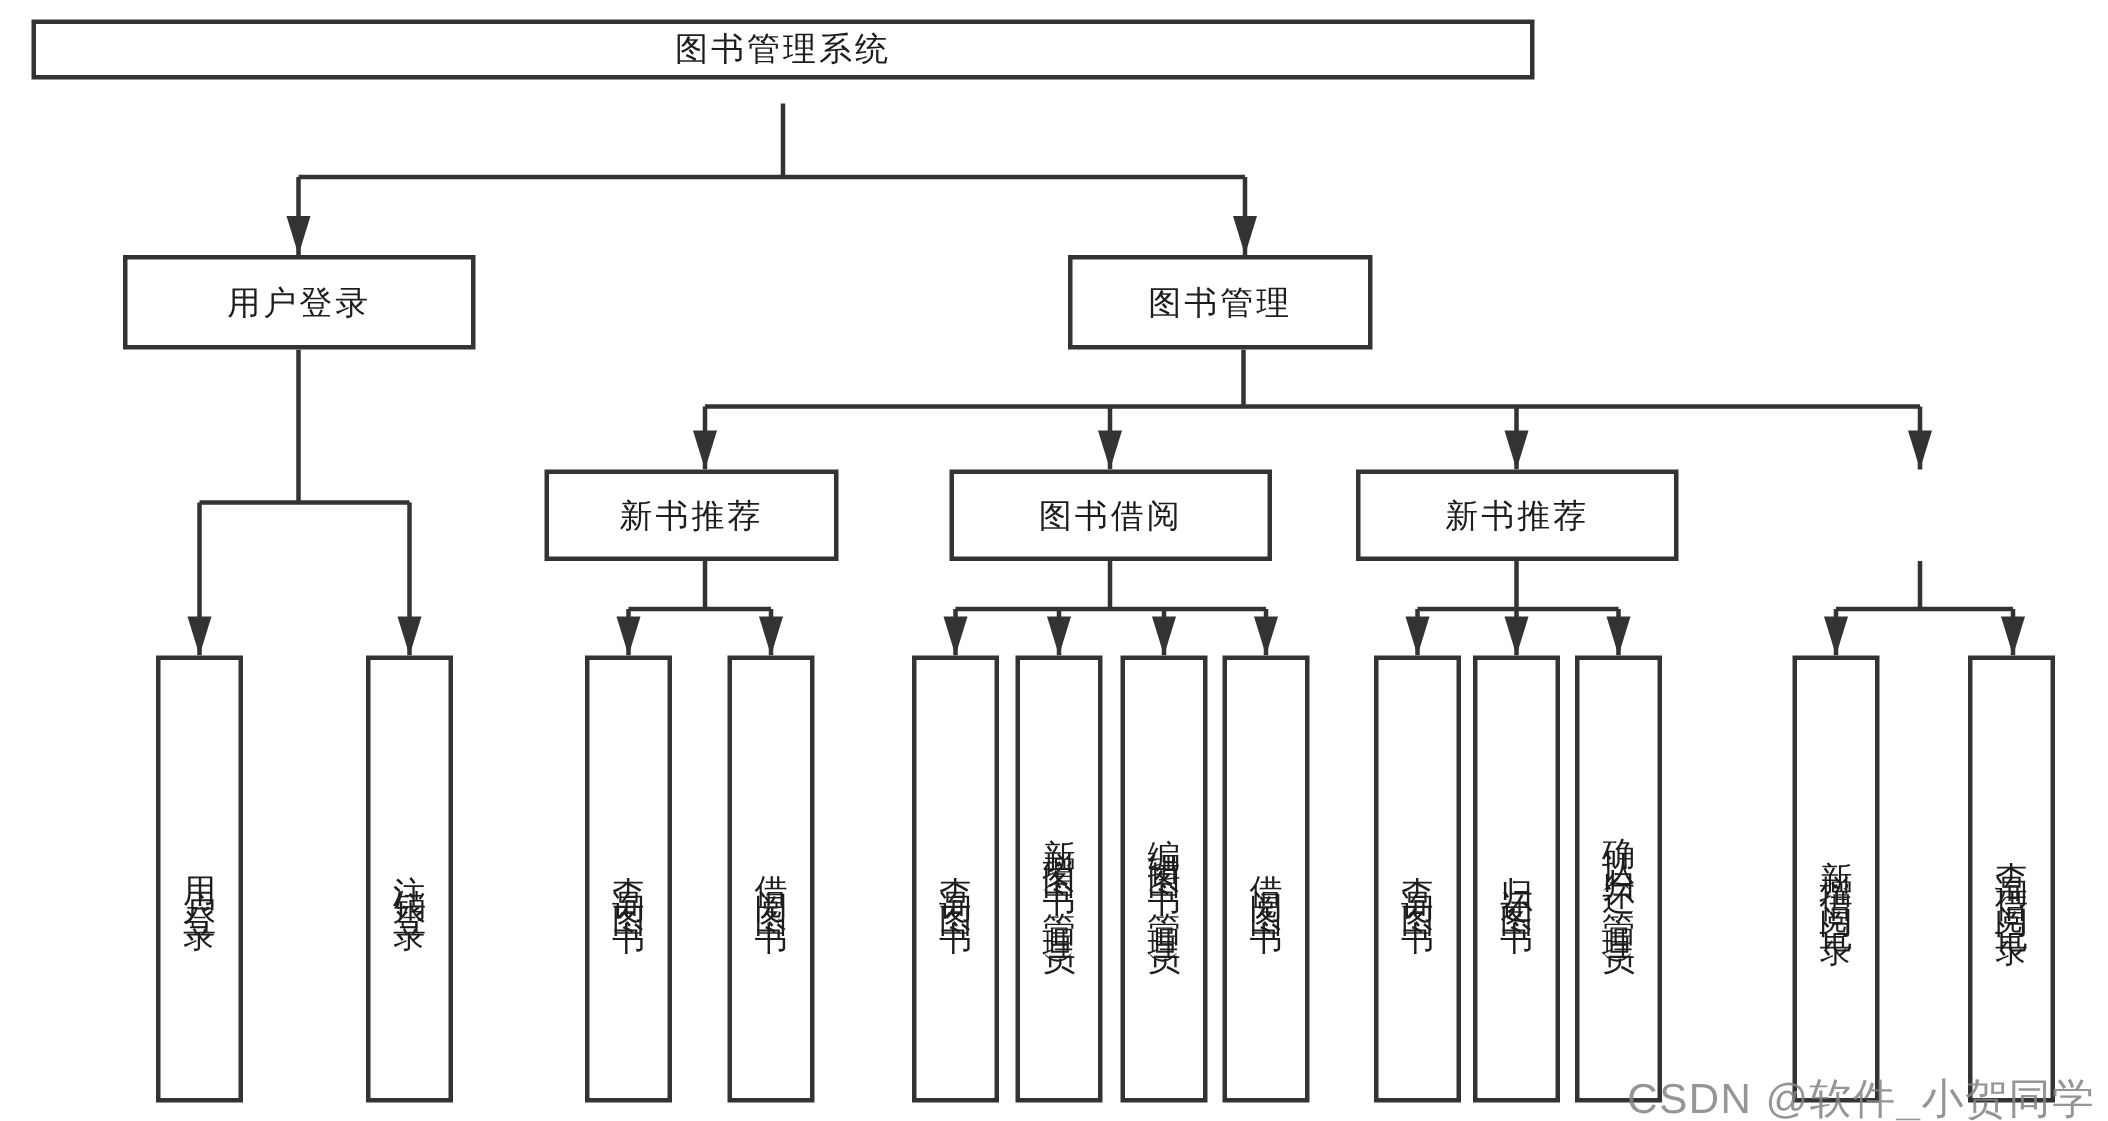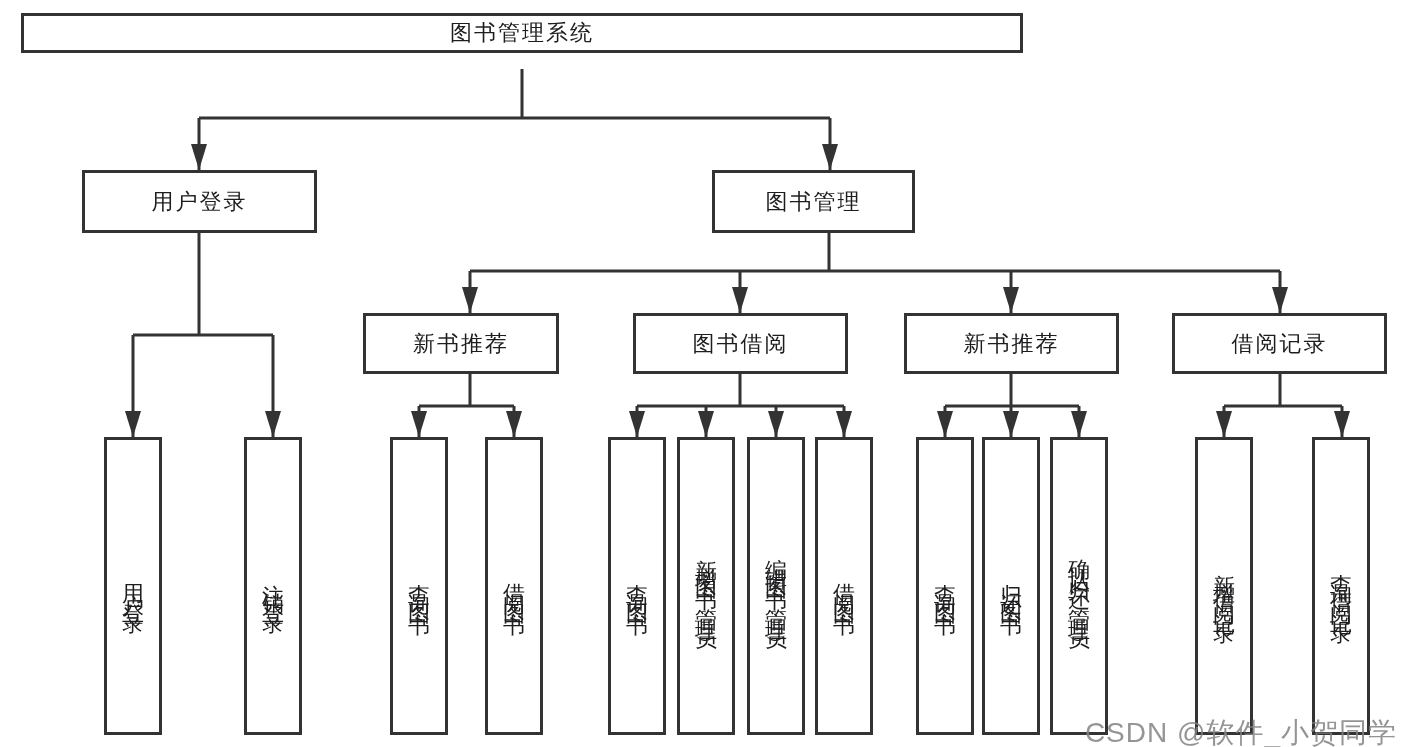--- a/index.html
+++ b/index.html
@@ -109,23 +109,20 @@
 
   <div class="hbox" style="left:363px; top:313px; width:196px; height:61px;">
     <span>新书推荐</span>
   </div>
   <div class="hbox" style="left:633px; top:313px; width:215px; height:61px;">
     <span>图书借阅</span>
   </div>
   <div class="hbox" style="left:904px; top:313px; width:215px; height:61px;">
     <span>新书推荐</span>
   </div>
-  <div class="hbox" style="left:1172px; top:313px; width:215px; height:61px;">
-    <span>借阅记录</span>
-  </div>
 
   <div class="vbox" style="left:104px; top:437px; width:58px; height:298px;">
     <span class="vlabel">用户登录</span>
   </div>
   <div class="vbox" style="left:244px; top:437px; width:58px; height:298px;">
     <span class="vlabel">注销登录</span>
   </div>
 
   <div class="vbox" style="left:390px; top:437px; width:58px; height:298px;">
     <span class="vlabel">查询图书</span>

